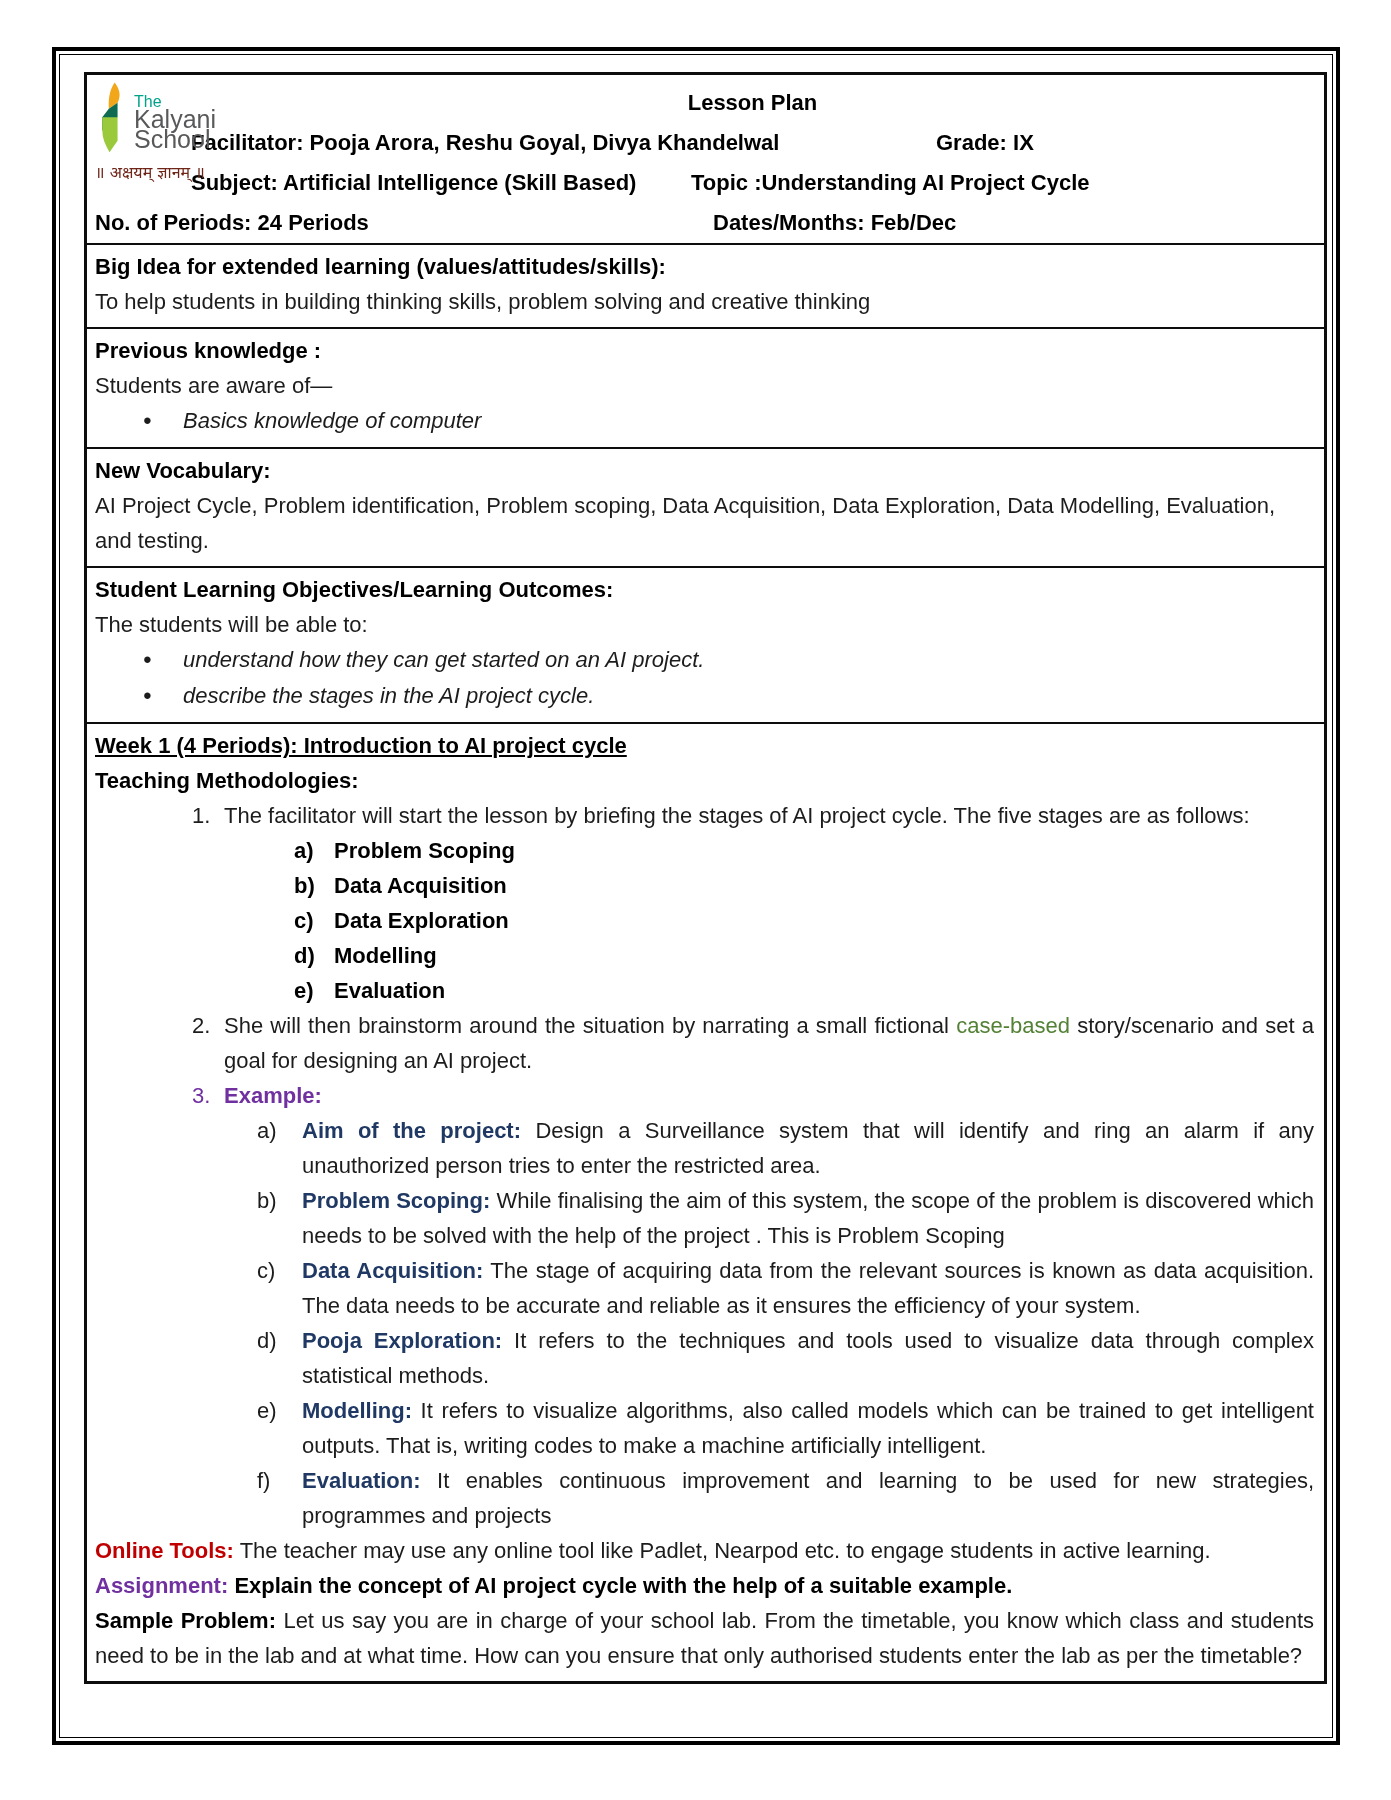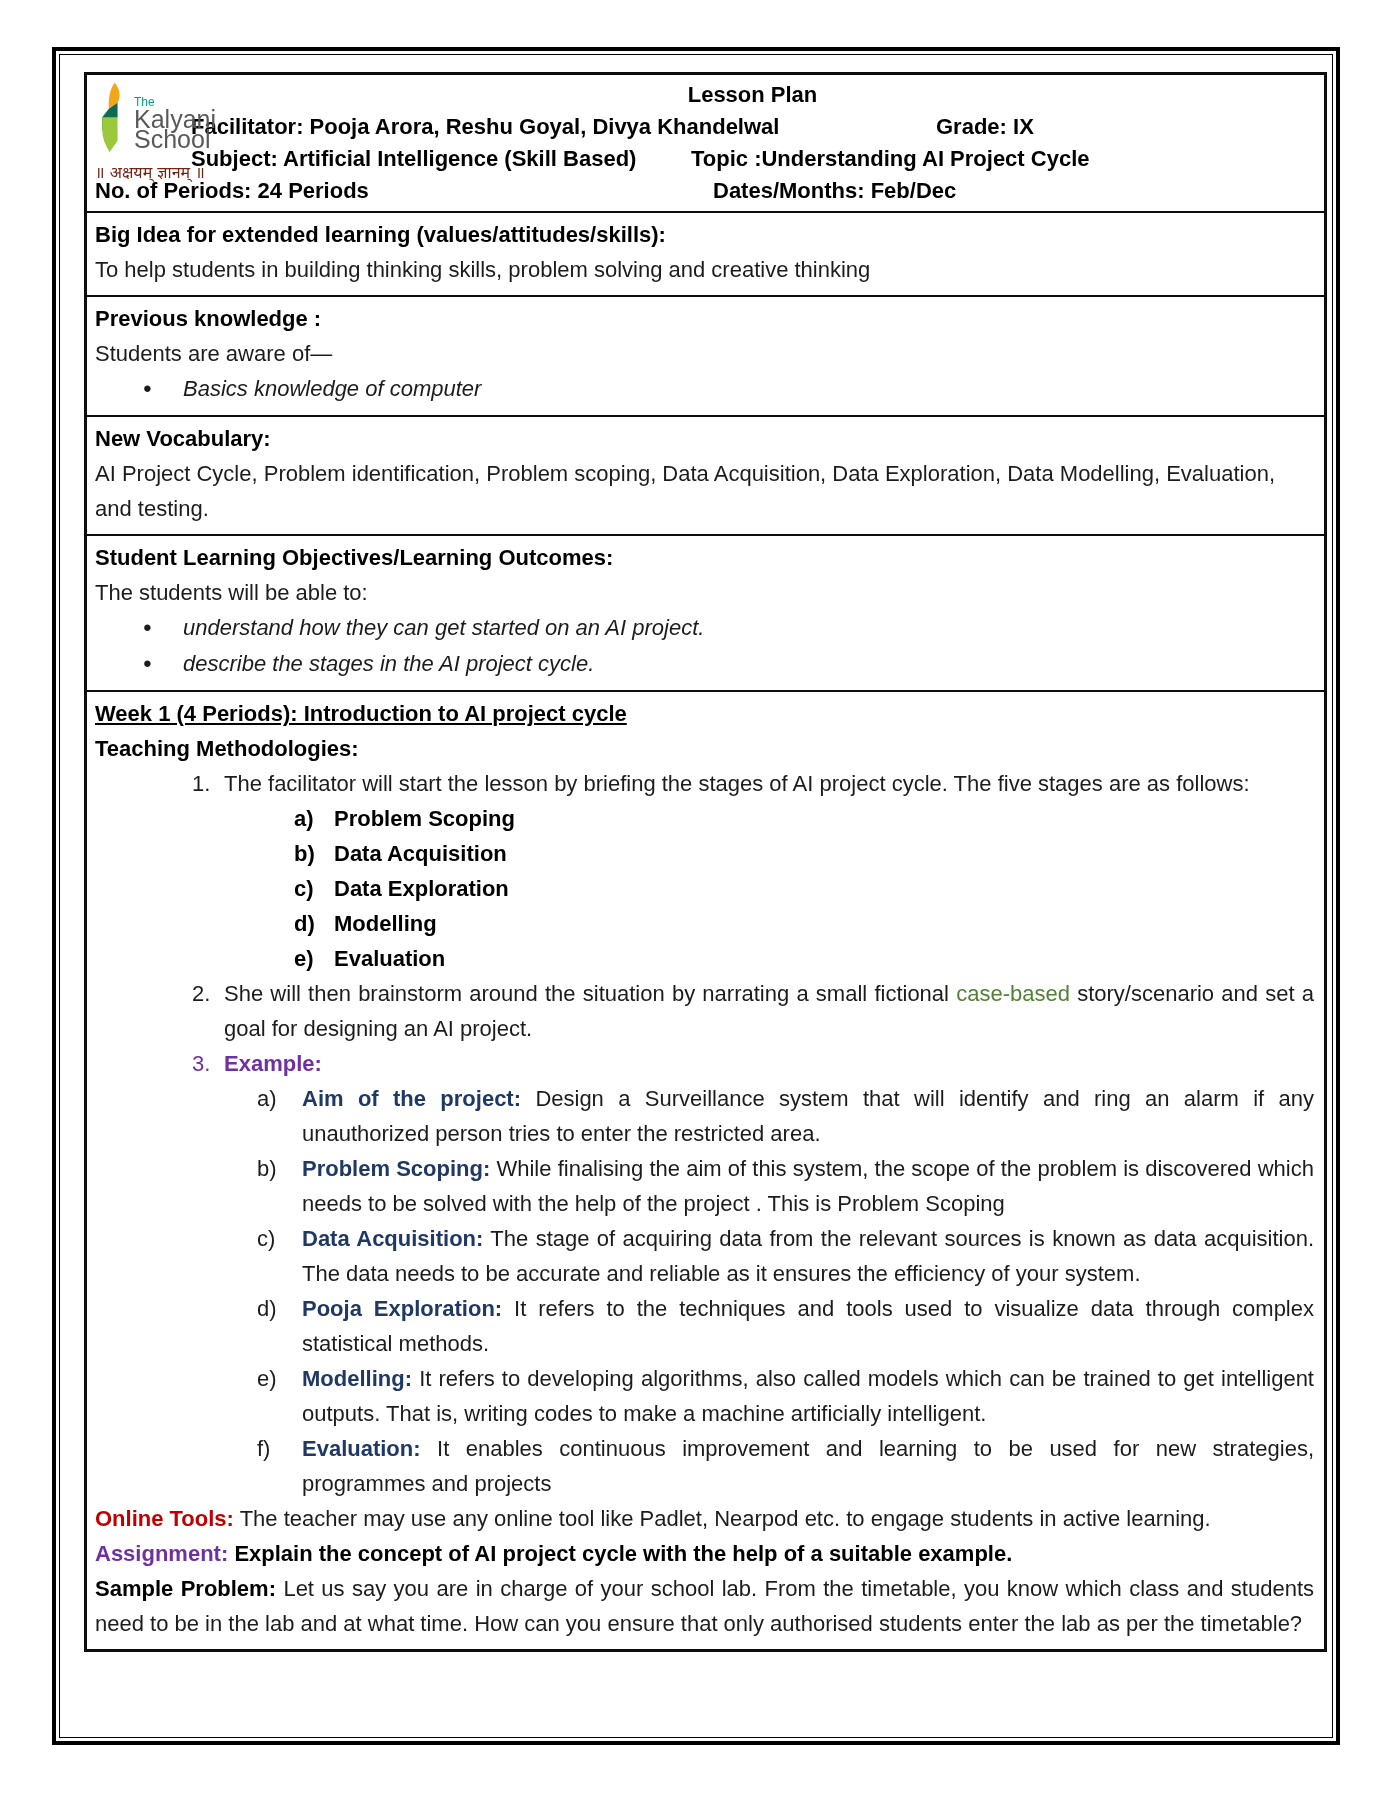--- a/index.html
+++ b/index.html
@@ -21,27 +21,27 @@
   .row { border-top:2.5px solid #0d0d0d; padding:4px 10px 8px 8px; }
   .row:first-child { border-top:none; }
   b, .bold { font-weight:bold; color:#000; }
 
   
   .header-cell { position:relative; padding-bottom:4px; }
   .logo { position:absolute; left:8px; top:4px; width:112px; }
   .logo-top { display:flex; align-items:flex-start; gap:7px; }
   .logo-mark { width:32px; height:84px; flex-shrink:0; }
   .logo-name { padding-top:16px; line-height:20px; }
-  .logo-the { display:block; color:#00a38a; font-size:12px; line-height:14px; }
+  .logo-the { display:block; color:#00a38a; font-size:16px; line-height:14px; }
   .logo-n { display:block; color:#58595b; font-size:25px; }
   .logo-motto {
     font-family:"DejaVu Sans", sans-serif;
     color:#6e2417; font-size:16px; line-height:18px; margin-top:1px; white-space:nowrap;
   }
-  .h-line { font-weight:bold; color:#000; }
+  .h-line { font-weight:bold; color:#000;margin-top:8px; }
   .h-title { text-align:center; line-height:32px; }
   .h-flex { display:flex; line-height:32px; }
   .h-ind { margin-left:96px; }
   .w-fac { width:745px; flex-shrink:0; }
   .w-subj { width:500px; flex-shrink:0; }
   .w-per { width:618px; flex-shrink:0; }
 
   .sec-h { font-weight:bold; color:#000; }
 
   
@@ -207,21 +207,21 @@
           </div>
           <div class="li">
             <span class="m">d)</span>
             <div class="c j">
               <span class="navy">Pooja Exploration:</span> <span>It refers to the techniques and tools used to visualize data through complex statistical methods.</span>
             </div>
           </div>
           <div class="li">
             <span class="m">e)</span>
             <div class="c j">
-              <span class="navy">Modelling:</span> <span>It refers to developing algorithms, also called models which can be trained to get intelligent outputs. That is, writing codes to make a machine artificially intelligent.</span>
+              <span class="navy">Modelling:</span> <span>It refers to visualize algorithms, also called models which can be trained to get intelligent outputs. That is, writing codes to make a machine artificially intelligent.</span>
             </div>
           </div>
           <div class="li">
             <span class="m">f)</span>
             <div class="c j">
               <span class="navy">Evaluation:</span> <span>It enables continuous improvement and learning to be used for new strategies, programmes and projects</span>
             </div>
           </div>
         </div>
       </div>

